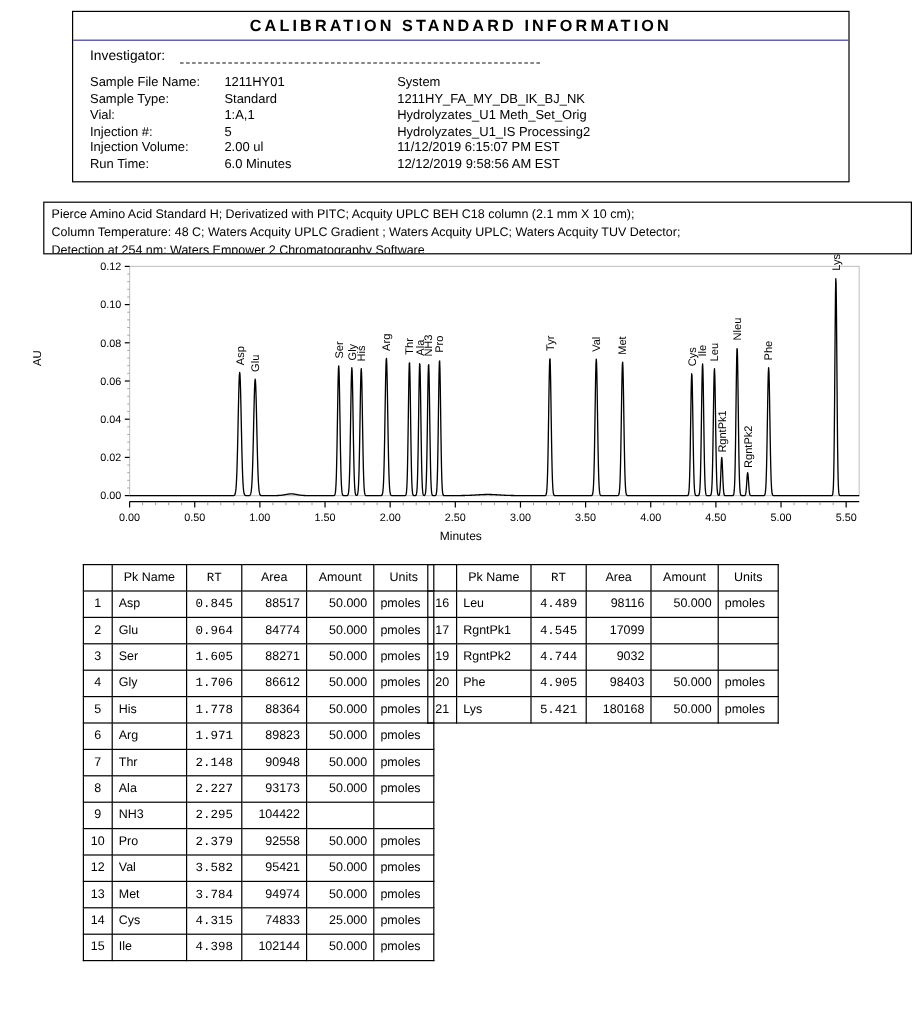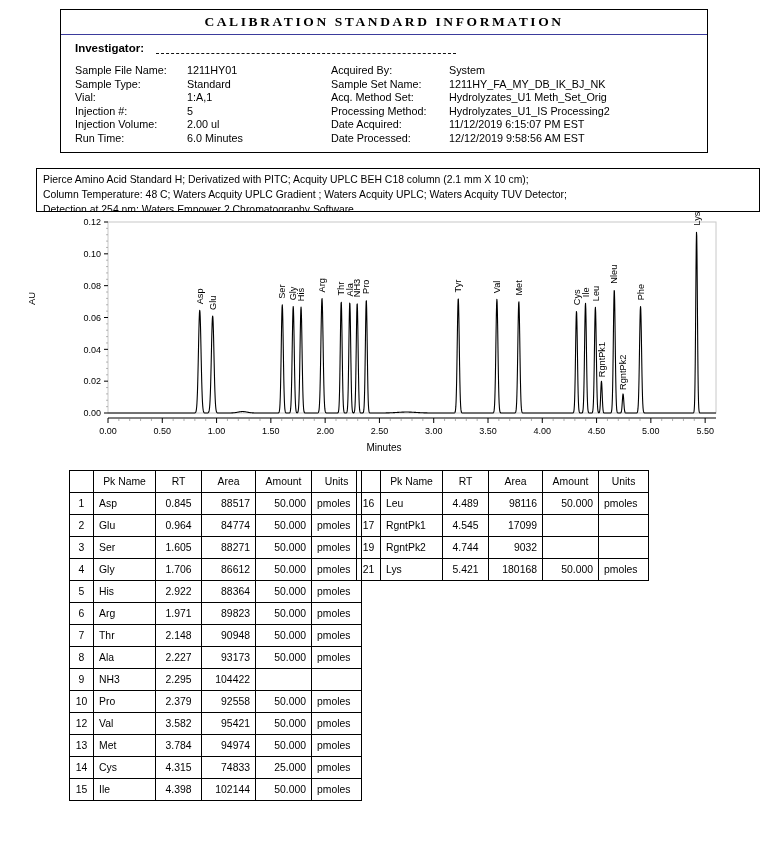--- a/index.html
+++ b/index.html
@@ -25,28 +25,26 @@
     border: 1px solid #000000;
     box-sizing: border-box;
   }
   .report-title {
     text-align: center;
     font-size: 13.5px;
     letter-spacing: 2.6px;
     font-weight: bold;
     padding: 4px 0 4px 0;
     border-bottom: 1.6px solid #3b3b9c;
-    font-family: Liberation Serif, serif;
   }
   .investigator-row {
     display: flex;
     align-items: flex-end;
     padding: 7px 0 6px 14px;
     font-size: 11.5px;
-    font-weight: bold;
   }
   .investigator-label { white-space: nowrap; }
   .investigator-rule {
     flex: 0 0 auto;
     width: 300px;
     margin-left: 12px;
     border-bottom: 1.8px dashed #111;
     height: 9px;
   }
 
@@ -116,21 +114,21 @@
     border: 1px solid #000000;
     height: 22px;
     padding: 0 5px;
     font-weight: normal;
     white-space: nowrap;
     box-sizing: border-box;
   }
   .peak-table th { text-align: center; }
   .c-idx    { width: 24px;  text-align: center; }
   .c-name   { width: 62px;  text-align: left; }
-  .c-rt     { width: 46px;  text-align: center; }
+  .c-rt     { width: 46px;  text-align: center; font-family: Liberation Mono, monospace; }
   .c-area   { width: 54px;  text-align: right; }
   .c-amount { width: 56px;  text-align: right; }
   .c-units  { width: 50px;  text-align: left; }
   .peak-table th.c-area,
   .peak-table th.c-amount,
   .peak-table th.c-units,
   .peak-table th.c-name { text-align: center; }
 </style>
 </head>
 <body>
@@ -157,28 +155,20 @@
         <div>1211HY01</div>
         <div>Standard</div>
         <div>1:A,1</div>
         <div>5</div>
         <div>2.00 ul</div>
         <div>6.0 Minutes</div>
       </div>
     </div>
 
     <div class="meta-col right">
-      <div class="meta-keys">
-        <div>Acquired By:</div>
-        <div>Sample Set Name:</div>
-        <div>Acq. Method Set:</div>
-        <div>Processing Method:</div>
-        <div>Date Acquired:</div>
-        <div>Date Processed:</div>
-      </div>
       <div class="meta-vals">
         <div>System</div>
         <div>1211HY_FA_MY_DB_IK_BJ_NK</div>
         <div>Hydrolyzates_U1 Meth_Set_Orig</div>
         <div>Hydrolyzates_U1_IS Processing2</div>
         <div>11/12/2019 6:15:07 PM EST</div>
         <div>12/12/2019 9:58:56 AM EST</div>
       </div>
     </div>
   </div>
@@ -407,21 +397,21 @@
         <td class="c-idx">4</td>
         <td class="c-name">Gly</td>
         <td class="c-rt">1.706</td>
         <td class="c-area">86612</td>
         <td class="c-amount">50.000</td>
         <td class="c-units">pmoles</td>
       </tr>
       <tr>
         <td class="c-idx">5</td>
         <td class="c-name">His</td>
-        <td class="c-rt">2.922</td>
+        <td class="c-rt">1.778</td>
         <td class="c-area">88364</td>
         <td class="c-amount">50.000</td>
         <td class="c-units">pmoles</td>
       </tr>
       <tr>
         <td class="c-idx">6</td>
         <td class="c-name">Arg</td>
         <td class="c-rt">1.971</td>
         <td class="c-area">89823</td>
         <td class="c-amount">50.000</td>
@@ -524,20 +514,28 @@
       </tr>
       <tr>
         <td class="c-idx">19</td>
         <td class="c-name">RgntPk2</td>
         <td class="c-rt">4.744</td>
         <td class="c-area">9032</td>
         <td class="c-amount"></td>
         <td class="c-units"></td>
       </tr>
       <tr>
+        <td class="c-idx">20</td>
+        <td class="c-name">Phe</td>
+        <td class="c-rt">4.905</td>
+        <td class="c-area">98403</td>
+        <td class="c-amount">50.000</td>
+        <td class="c-units">pmoles</td>
+      </tr>
+      <tr>
         <td class="c-idx">21</td>
         <td class="c-name">Lys</td>
         <td class="c-rt">5.421</td>
         <td class="c-area">180168</td>
         <td class="c-amount">50.000</td>
         <td class="c-units">pmoles</td>
       </tr>
     </tbody>
 </table>
 

